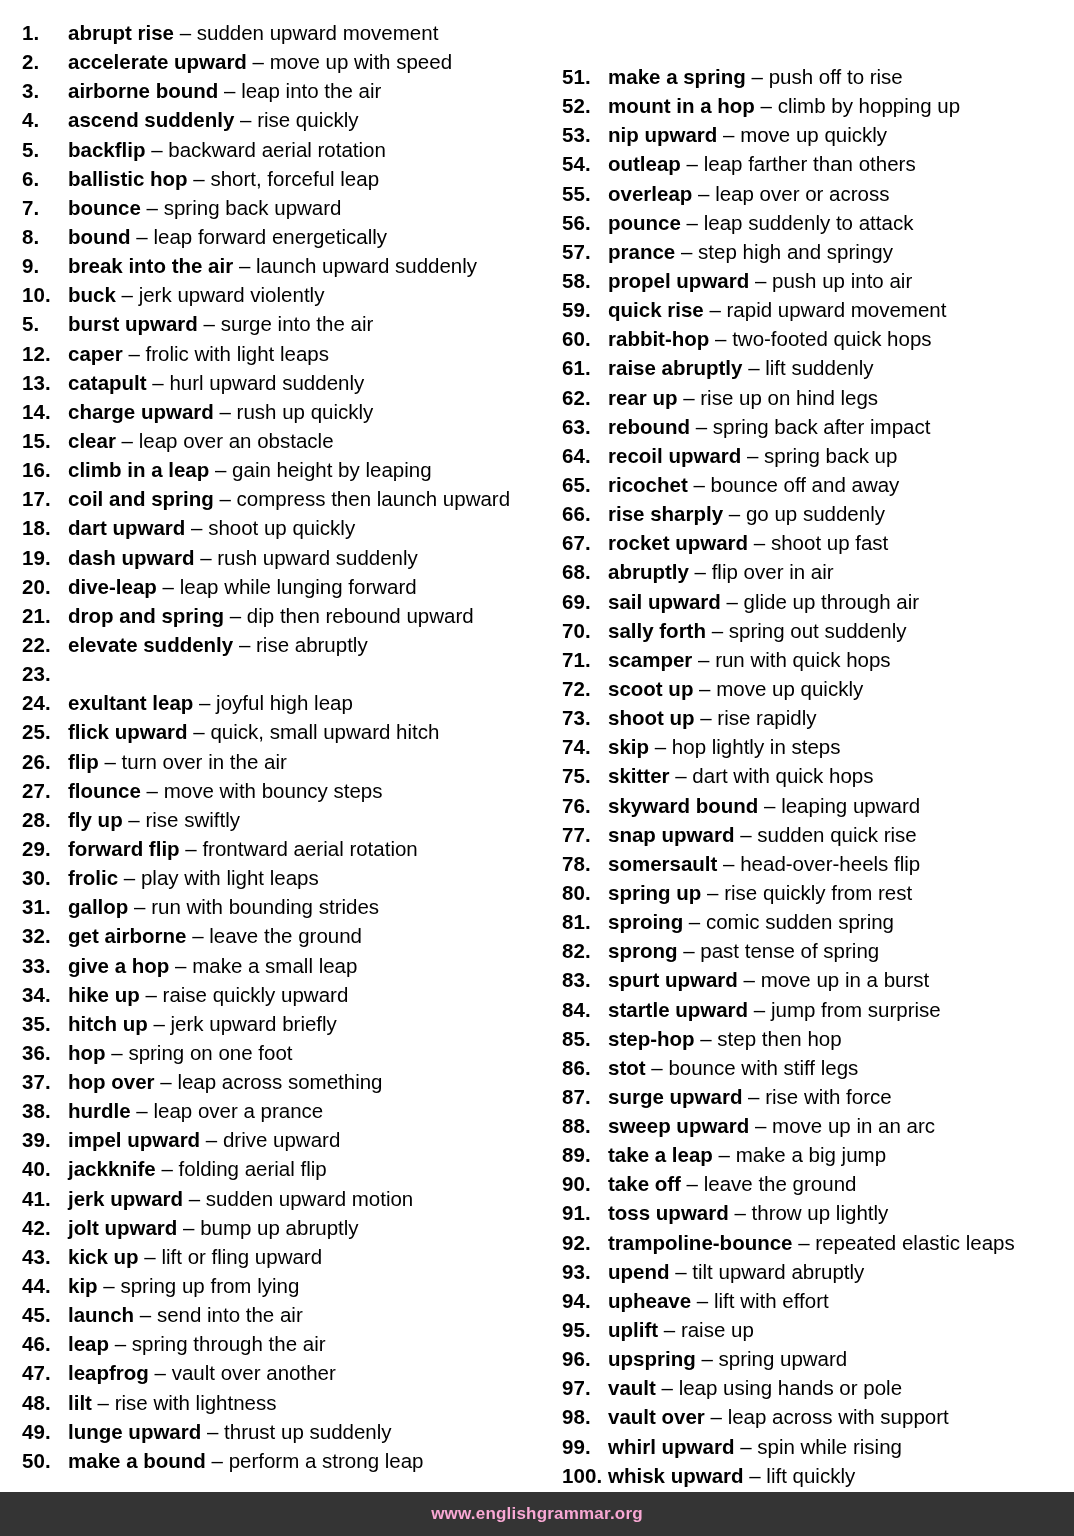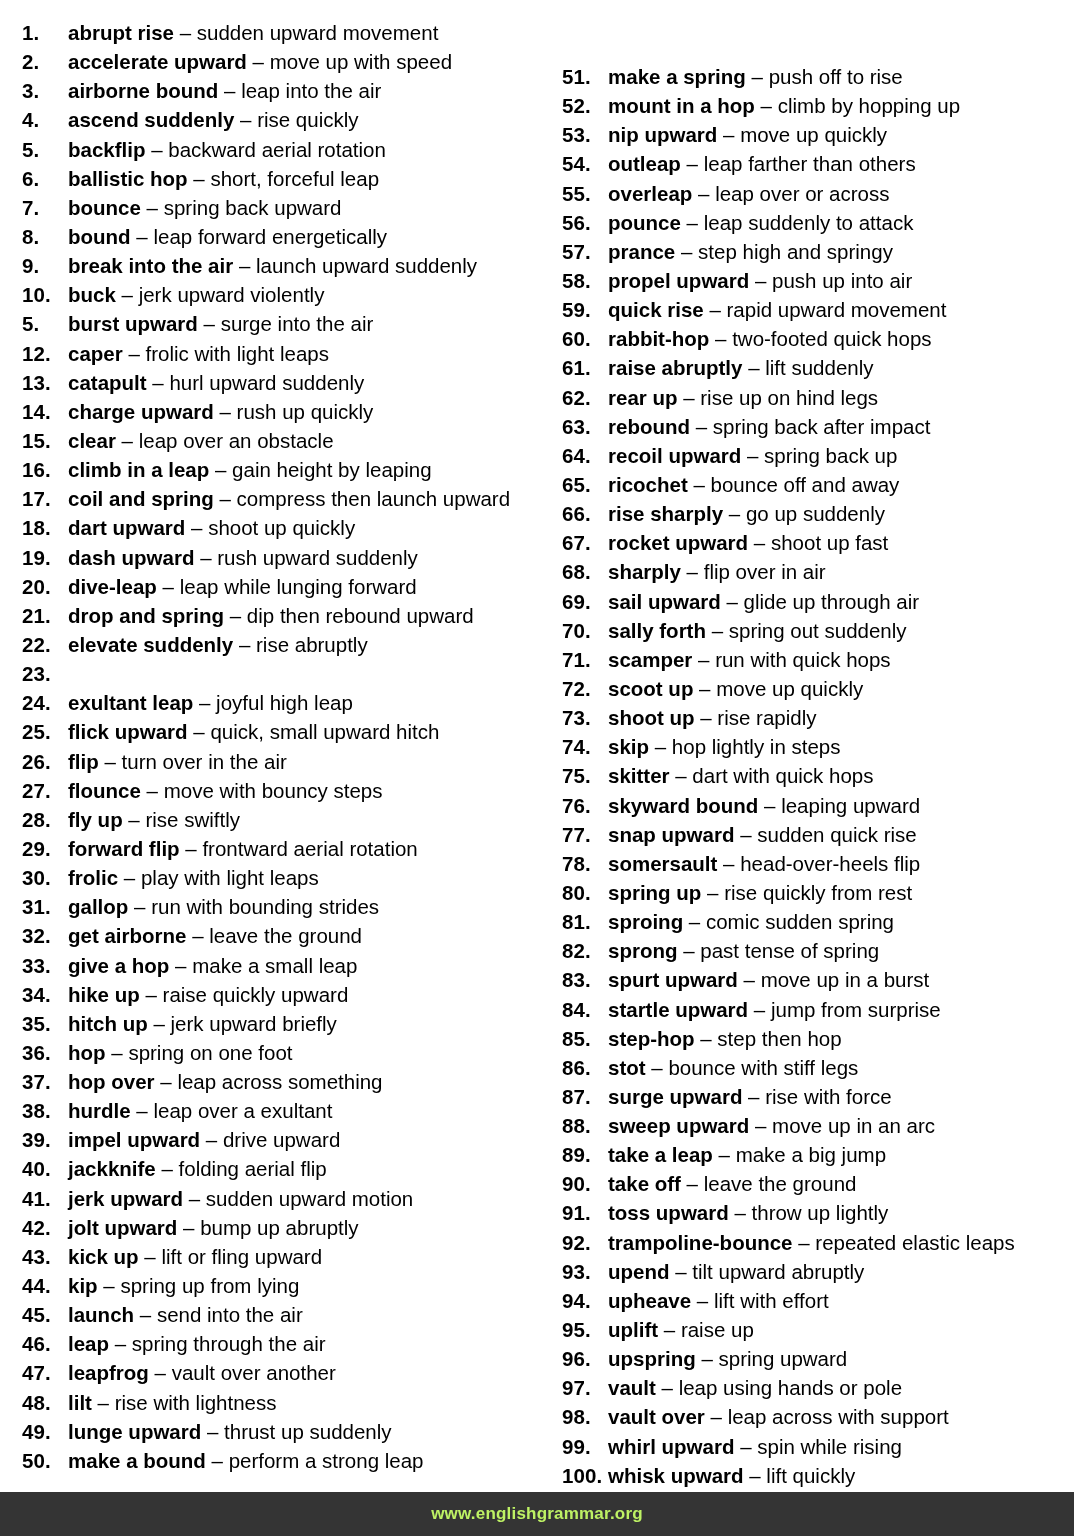--- a/index.html
+++ b/index.html
@@ -264,21 +264,21 @@
           <li class="list-item">
             <span class="item-number">36.</span>
             <span class="item-body"><span class="item-term">hop</span><span class="item-dash"> – </span><span class="item-definition">spring on one foot</span></span>
           </li>
           <li class="list-item">
             <span class="item-number">37.</span>
             <span class="item-body"><span class="item-term">hop over</span><span class="item-dash"> – </span><span class="item-definition">leap across something</span></span>
           </li>
           <li class="list-item">
             <span class="item-number">38.</span>
-            <span class="item-body"><span class="item-term">hurdle</span><span class="item-dash"> – </span><span class="item-definition">leap over a exultant</span></span>
+            <span class="item-body"><span class="item-term">hurdle</span><span class="item-dash"> – </span><span class="item-definition">leap over a prance</span></span>
           </li>
           <li class="list-item">
             <span class="item-number">39.</span>
             <span class="item-body"><span class="item-term">impel upward</span><span class="item-dash"> – </span><span class="item-definition">drive upward</span></span>
           </li>
           <li class="list-item">
             <span class="item-number">40.</span>
             <span class="item-body"><span class="item-term">jackknife</span><span class="item-dash"> – </span><span class="item-definition">folding aerial flip</span></span>
           </li>
           <li class="list-item">
@@ -389,21 +389,21 @@
           <li class="list-item">
             <span class="item-number">66.</span>
             <span class="item-body"><span class="item-term">rise sharply</span><span class="item-dash"> – </span><span class="item-definition">go up suddenly</span></span>
           </li>
           <li class="list-item">
             <span class="item-number">67.</span>
             <span class="item-body"><span class="item-term">rocket upward</span><span class="item-dash"> – </span><span class="item-definition">shoot up fast</span></span>
           </li>
           <li class="list-item">
             <span class="item-number">68.</span>
-            <span class="item-body"><span class="item-term">sharply</span><span class="item-dash"> – </span><span class="item-definition">flip over in air</span></span>
+            <span class="item-body"><span class="item-term">abruptly</span><span class="item-dash"> – </span><span class="item-definition">flip over in air</span></span>
           </li>
           <li class="list-item">
             <span class="item-number">69.</span>
             <span class="item-body"><span class="item-term">sail upward</span><span class="item-dash"> – </span><span class="item-definition">glide up through air</span></span>
           </li>
           <li class="list-item">
             <span class="item-number">70.</span>
             <span class="item-body"><span class="item-term">sally forth</span><span class="item-dash"> – </span><span class="item-definition">spring out suddenly</span></span>
           </li>
           <li class="list-item">
@@ -521,16 +521,16 @@
           <li class="list-item">
             <span class="item-number">100.</span>
             <span class="item-body"><span class="item-term">whisk upward</span><span class="item-dash"> – </span><span class="item-definition">lift quickly</span></span>
           </li>
         </ol>
     </div>
 
   </div>
 
   <div id="footer" style="background: rgb(52, 52, 52);">
-    <span id="footer-text" style="color: #bef264;">www.englishgrammar.org</span>
+    <span id="footer-text" style="color: #f9a8d4;">www.englishgrammar.org</span>
   </div>
 
 </div>
 
 </body></html>

